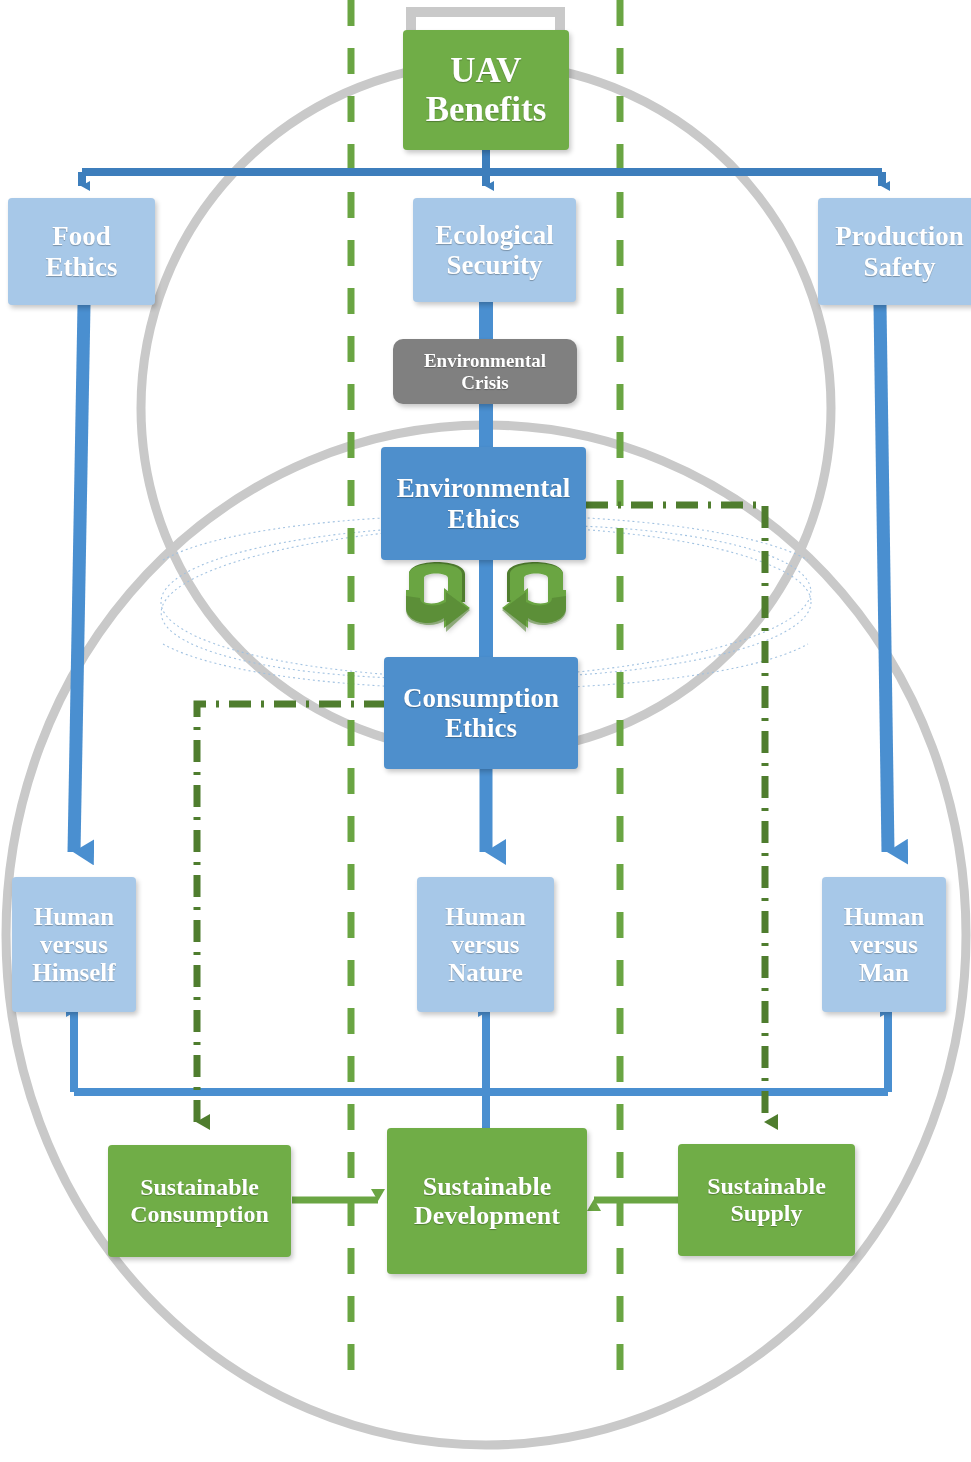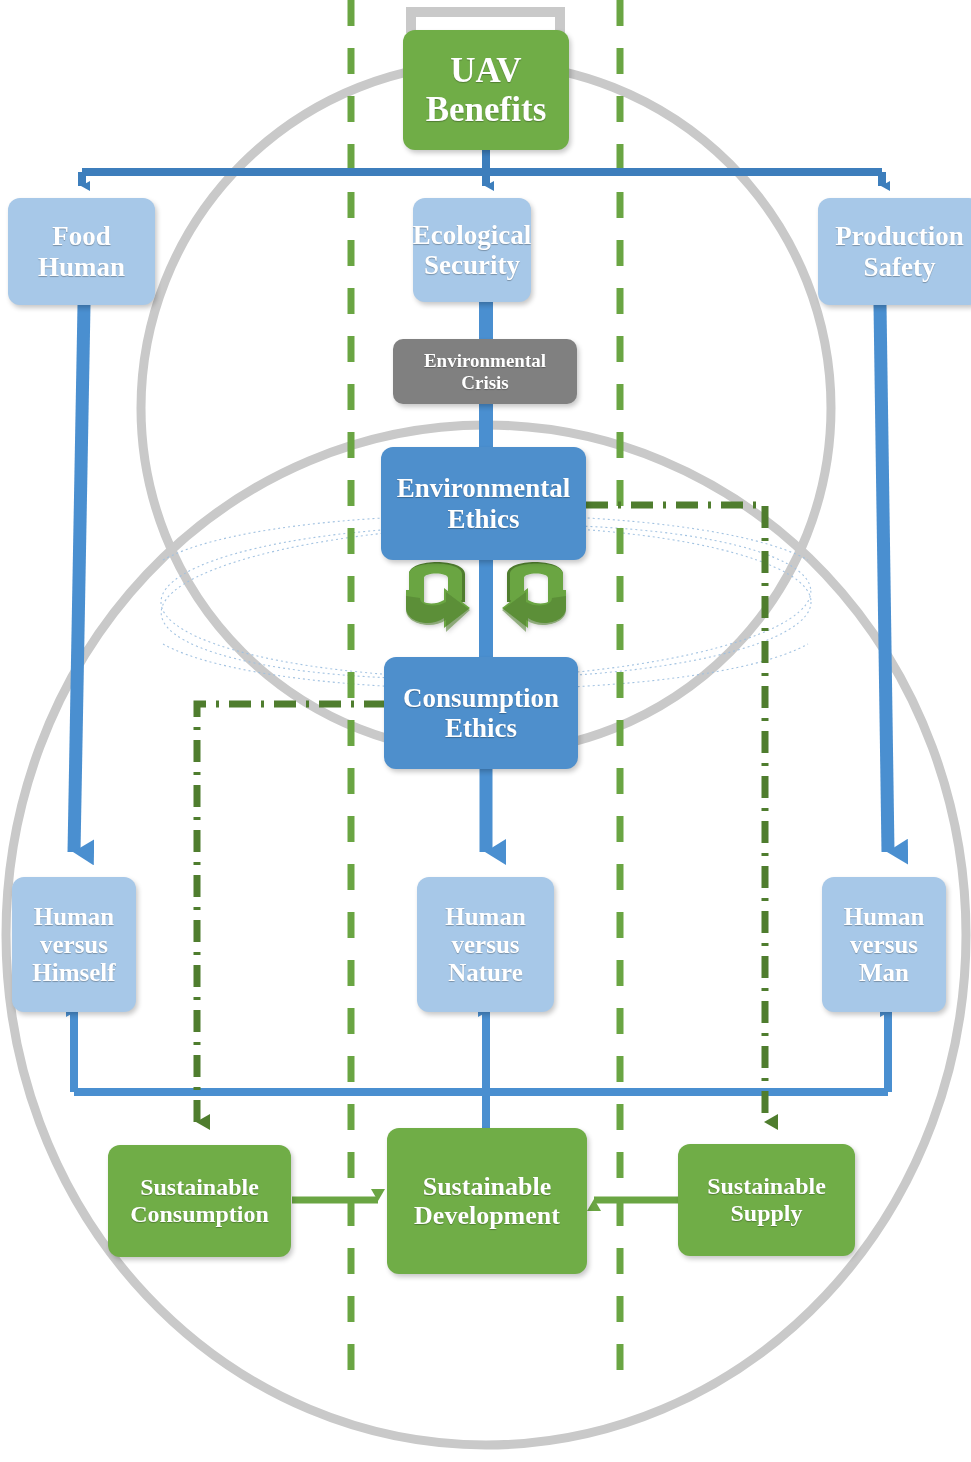--- a/index.html
+++ b/index.html
@@ -3,21 +3,21 @@
 <meta charset="utf-8">
 <style>
   html,body{margin:0;padding:0;background:#ffffff;}
   body{width:971px;height:1462px;position:relative;overflow:hidden;
        font-family:"Liberation Serif","DejaVu Serif",serif;}
   #stage{position:absolute;inset:0;width:971px;height:1462px;}
   svg#canvas{position:absolute;left:0;top:0;width:971px;height:1462px;}
 
   .node{position:absolute;box-sizing:border-box;display:flex;align-items:center;
         justify-content:center;text-align:center;color:#ffffff;font-weight:bold;
-        border-radius:12px;line-height:1.12;
+        border-radius:4px;line-height:1.12;
         text-shadow:0 1px 1px rgba(0,0,0,.28);
         box-shadow:2px 3px 5px rgba(0,0,0,.22);
         white-space:pre-line;}
   .n-green{background:#70ad47;}
   .n-lightblue{background:#a7c8e8;}
   .n-blue{background:#4e8fcc;}
   .n-gray{background:#808080;}
 </style>
 </head>
 <body>
@@ -145,23 +145,23 @@
                L528,588 L528,600 C538,606 552,604 552,596 L552,590 Z" fill="#6aa543"></path>
       <path d="M566,596 L566,610 C566,624 540,630 526,620 L526,632 L502,610
                L526,592 L526,602 C536,608 552,606 552,598 Z" fill="#4f7d2e" opacity=".55"></path>
     </g>
   </svg>
 
   <div class="node n-green" style="left:403px;top:30px;width:166px;height:120px;font-size:35px;">UAV
 Benefits</div>
 
   <div class="node n-lightblue" style="left:8px;top:198px;width:147px;height:107px;font-size:27px;">Food
-Human</div>
+Ethics</div>
 
-  <div class="node n-lightblue" style="left:413px;top:198px;width:118px;height:104px;font-size:27px;">Ecological
+  <div class="node n-lightblue" style="left:413px;top:198px;width:163px;height:104px;font-size:27px;">Ecological
 Security</div>
 
   <div class="node n-lightblue" style="left:818px;top:198px;width:163px;height:107px;font-size:27px;">Production
 Safety</div>
 
   <div class="node n-gray" style="left:393px;top:339px;width:184px;height:65px;font-size:19px;border-radius:10px;">Environmental
 Crisis</div>
 
   <div class="node n-blue" style="left:381px;top:447px;width:205px;height:113px;font-size:27px;">Environmental
 Ethics</div>

